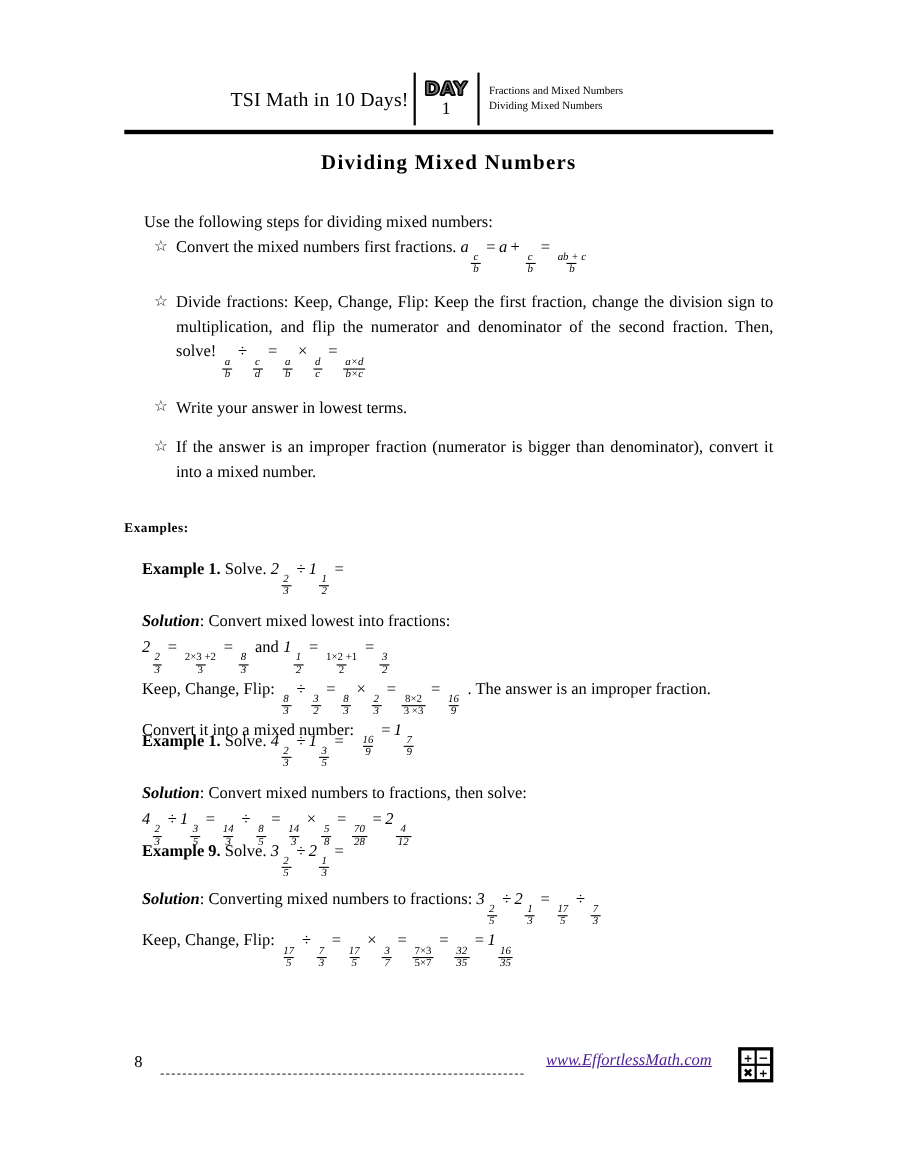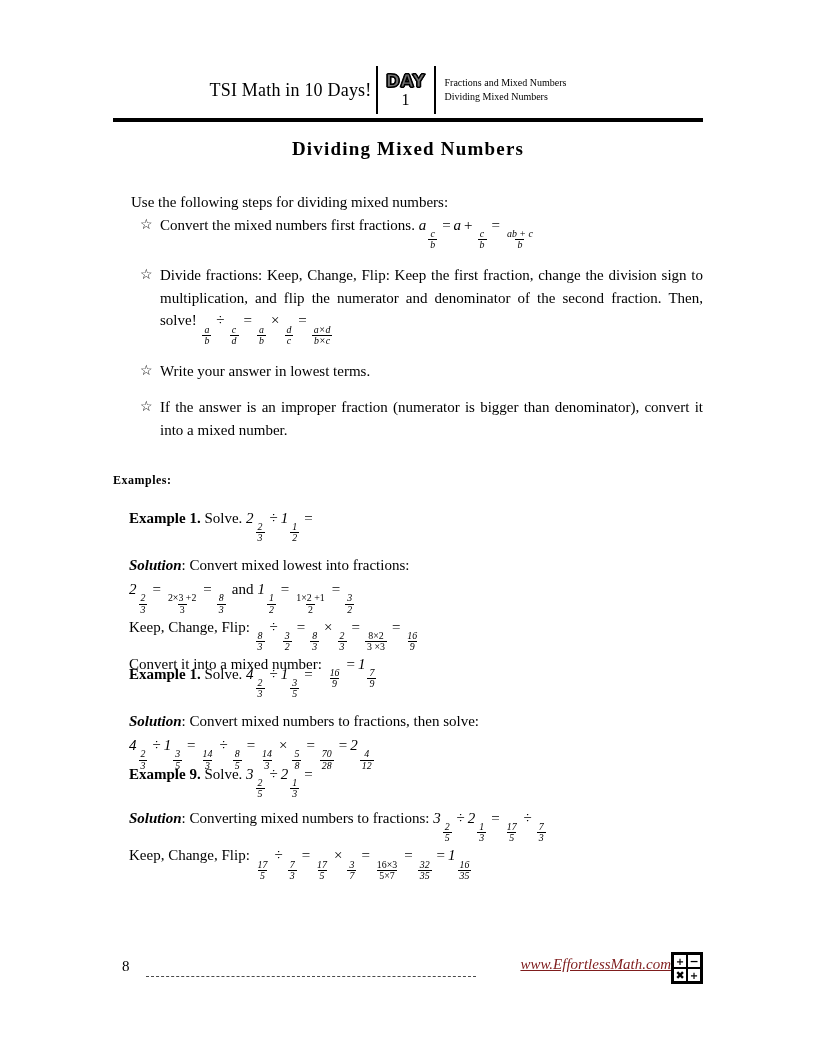--- a/index.html
+++ b/index.html
@@ -83,22 +83,22 @@
   .line { line-height:1.62; }
 
   
   .footer { position:absolute; left:113px; top:950px; width:590px; height:46px; }
   .pgnum { position:absolute; left:9px; top:8px; font-size:15px; }
   .dashline {
     position:absolute; left:33px; top:26px; width:330px;
     border-top:1.6px dashed #4a4a4a;
   }
   .site {
-    position:absolute; right:32px; top:6px; font-size:15px; font-style:italic;
-    color:#7f1d1d; text-decoration:underline; white-space:nowrap;text-align:center;
+    position:absolute; right:56px; top:6px; font-size:15px; font-style:italic;
+    color:#4c1d95; text-decoration:underline; white-space:nowrap;text-align:center;
   }
   .logo {
     position:absolute; right:0px; top:2px; width:32px; height:32px;
     background:#000; padding:3px; box-sizing:border-box;
     display:grid; grid-template-columns:1fr 1fr; grid-template-rows:1fr 1fr; gap:2px;
   }
   .logo span {
     background:#fff; color:#000; display:flex; align-items:center; justify-content:center;
     font-family:"DejaVu Sans", sans-serif; font-size:11px; font-weight:bold; line-height:1;
   }
@@ -240,21 +240,21 @@
           </span><span class="op">×</span><span class="frac">
             <span class="nu">2</span>
             <span class="de">3</span>
           </span><span class="op">=</span><span class="frac mr">
             <span class="nu">8×2</span>
             <span class="de">3 ×3</span>
           </span><span class="op">=</span><span class="frac">
             <span class="nu">16</span>
             <span class="de">9</span>
           </span>
-      </span>
+      </span><span>. The answer is an improper fraction.</span>
     </div>
     <div class="line">
       <span>Convert it into a mixed number:</span>
       <span class="m">
         <span class="frac">
             <span class="nu">16</span>
             <span class="de">9</span>
           </span><span class="op">=</span><span>1</span><span class="frac">
             <span class="nu">7</span>
             <span class="de">9</span>
@@ -352,21 +352,21 @@
           </span><span class="op">÷</span><span class="frac">
             <span class="nu">7</span>
             <span class="de">3</span>
           </span><span class="op">=</span><span class="frac">
             <span class="nu">17</span>
             <span class="de">5</span>
           </span><span class="op">×</span><span class="frac">
             <span class="nu">3</span>
             <span class="de">7</span>
           </span><span class="op">=</span><span class="frac mr">
-            <span class="nu">16×3</span>
+            <span class="nu">7×3</span>
             <span class="de">5×7</span>
           </span><span class="op">=</span><span class="frac">
             <span class="nu">32</span>
             <span class="de">35</span>
           </span><span class="op">=</span><span>1</span><span class="frac">
             <span class="nu">16</span>
             <span class="de">35</span>
           </span>
       </span>
     </div>

